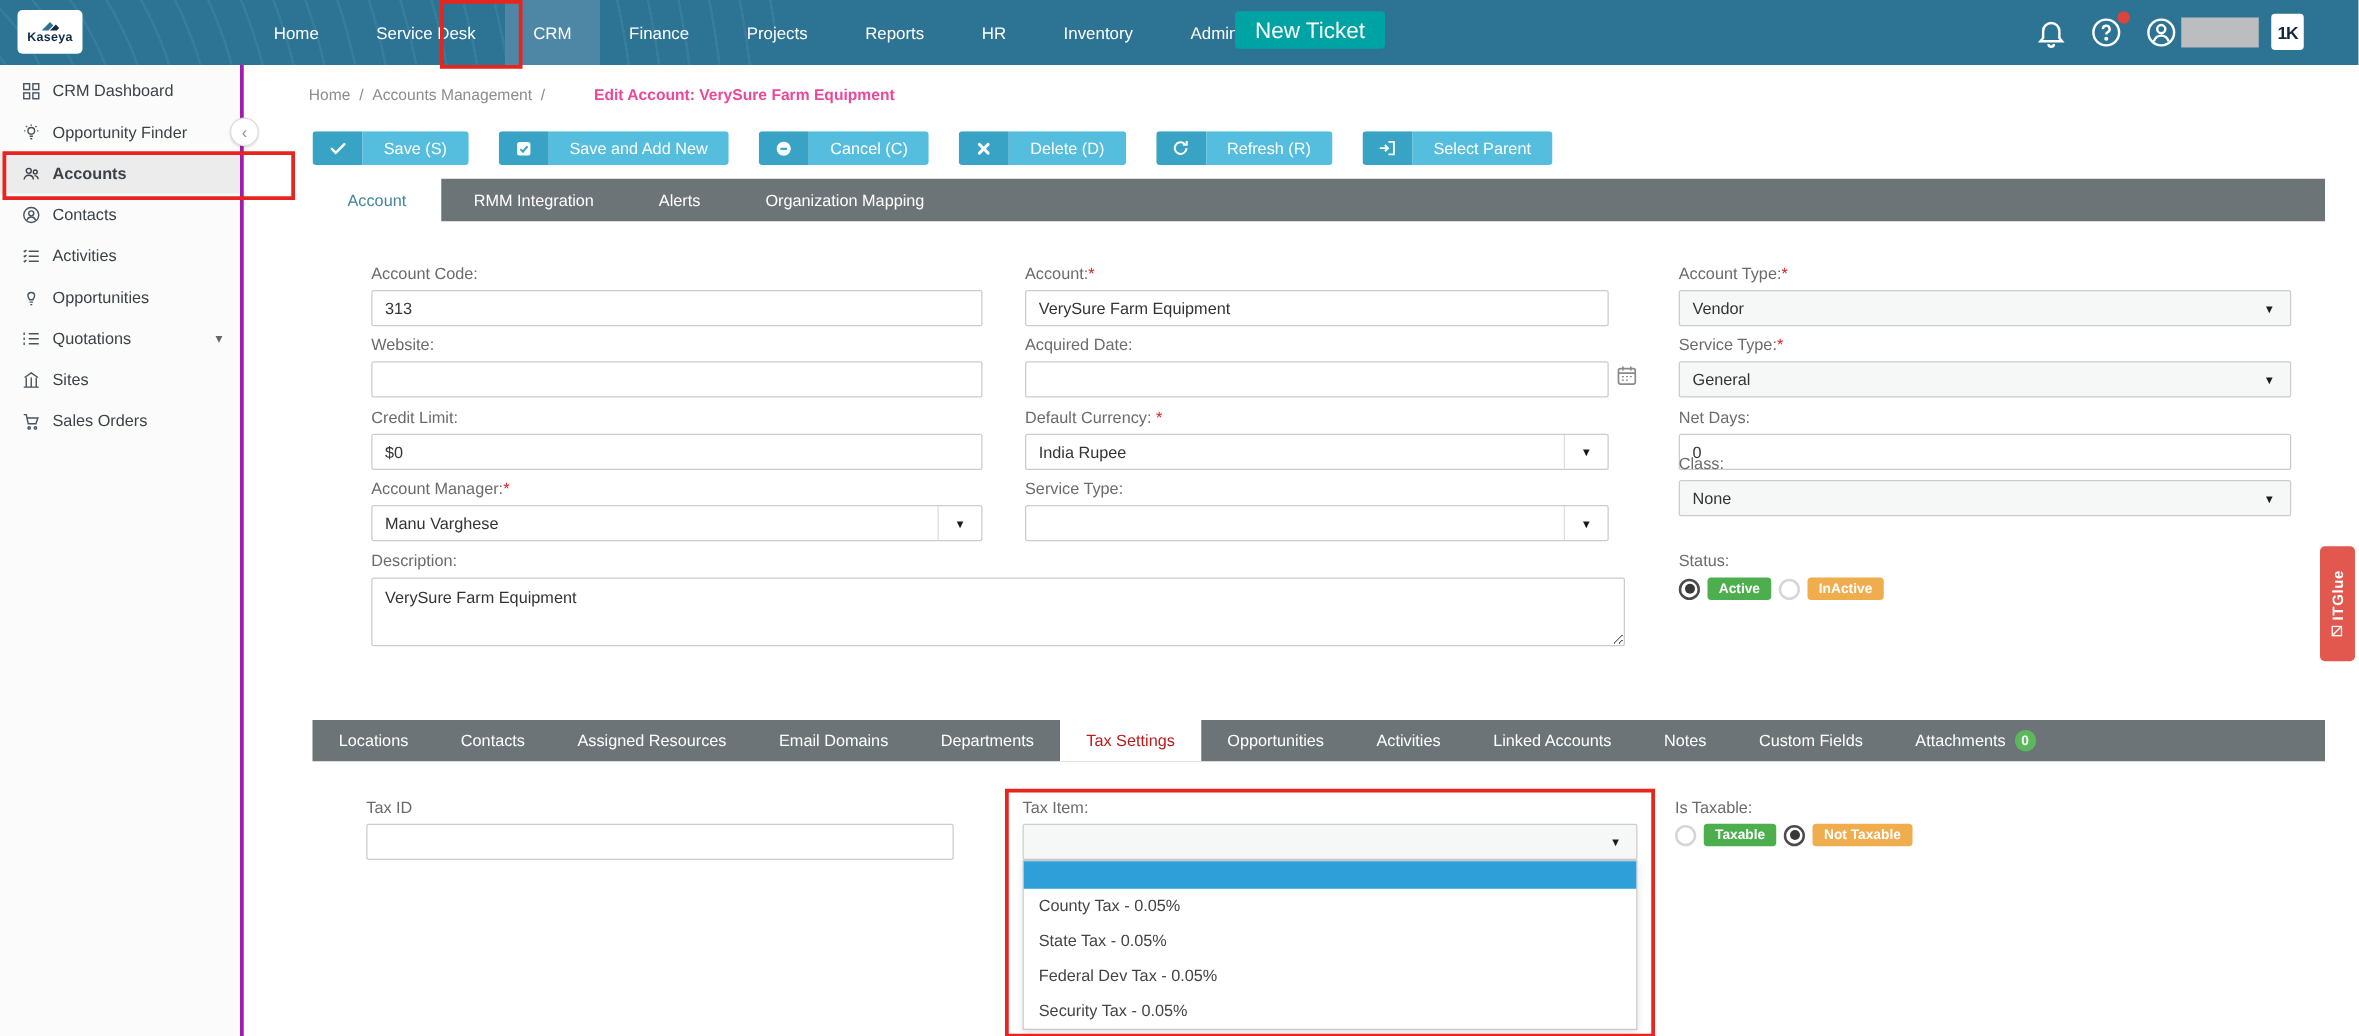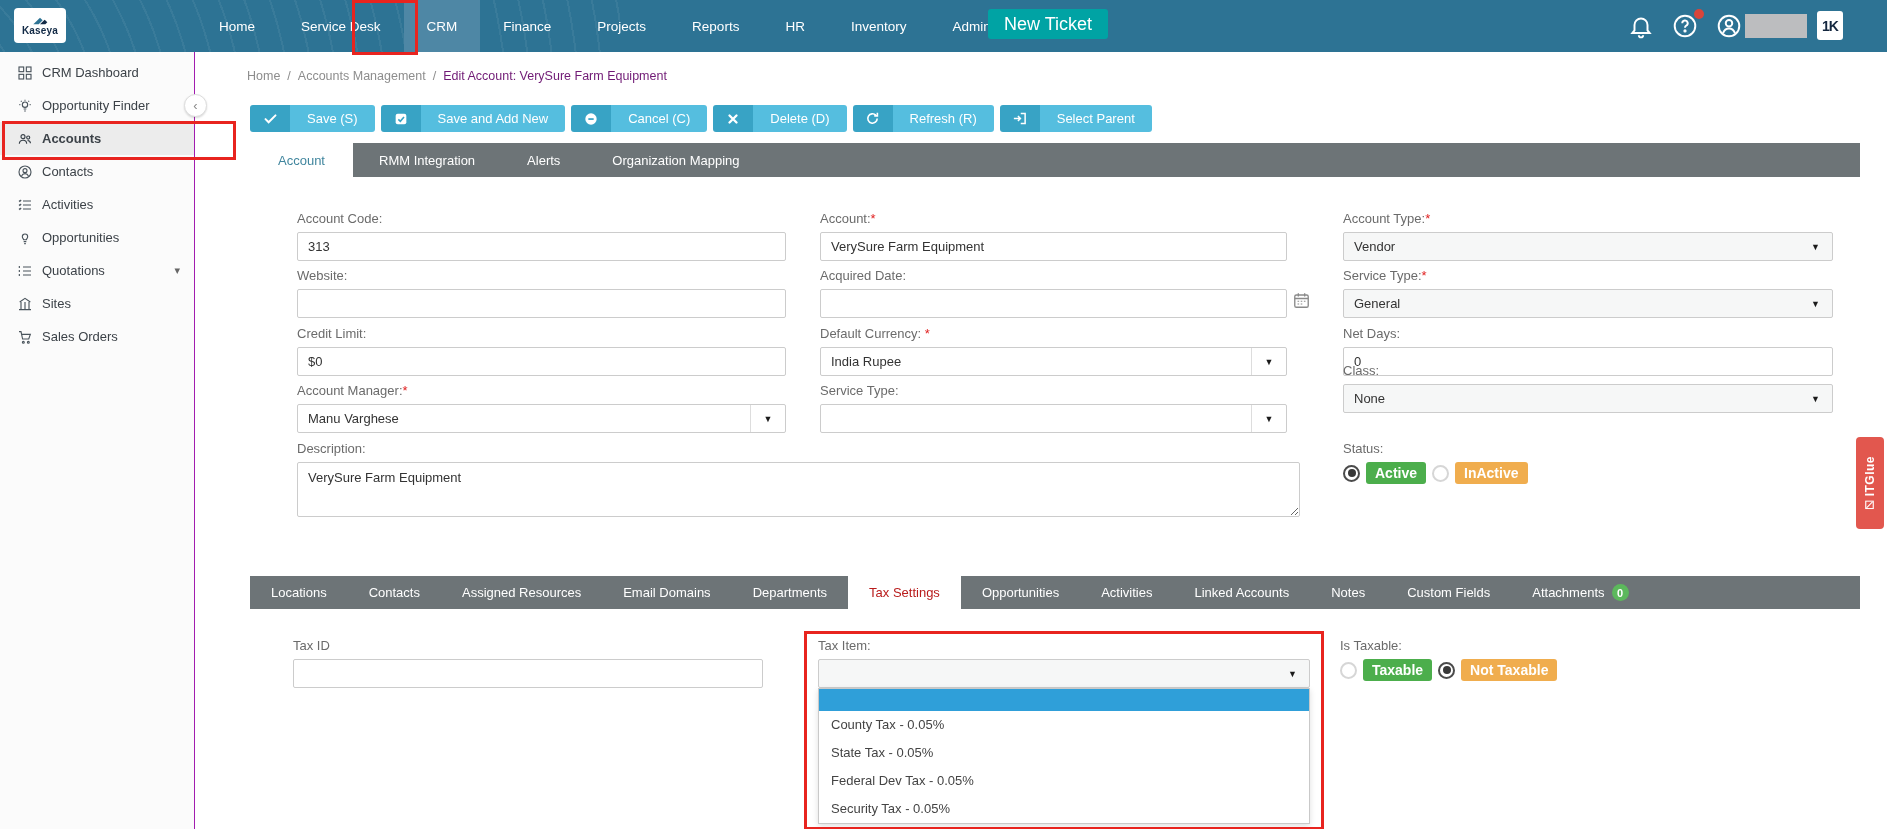--- a/index.html
+++ b/index.html
@@ -18,33 +18,33 @@
   .nav-item.active{background:#4e87a5;}
   .new-ticket{position:absolute;left:988px;top:9px;height:30px;padding:0 16px;background:#00a3a4;border:none;
        border-radius:3px;color:#fff;font-size:18px;font-family:inherit;cursor:pointer;}
   .hicon{position:absolute;top:13px;width:26px;height:26px;cursor:pointer;}
   .help-dot{position:absolute;left:1694px;top:9px;width:10px;height:10px;border-radius:50%;background:#d9453a;}
   .redact{position:absolute;left:1745px;top:14px;width:62px;height:24px;background:#bcbdbf;}
   .kbox{position:absolute;left:1817px;top:11px;width:26px;height:29px;background:#fff;border-radius:3px;
        display:flex;align-items:center;justify-content:center;font-weight:bold;font-size:14px;color:#14273f;letter-spacing:-1px;}
 
   
-  .sidebar{position:absolute;left:0;top:52px;width:195px;height:777px;background:#fbfbfb;border-right:1px solid #a21caf;padding-top:4px;box-sizing:border-box;}
+  .sidebar{position:absolute;left:0;top:52px;width:195px;height:777px;background:#fbfbfb;border-right:3px solid #a21caf;padding-top:4px;box-sizing:border-box;}
   .side-item{height:33px;display:flex;align-items:center;padding-left:17px;gap:9px;font-size:13px;color:#3c4248;cursor:pointer;}
   .side-item.active{background:#ececec;font-weight:bold;}
   .side-item .chev{margin-left:auto;margin-right:14px;color:#666;font-size:11px;}
   .collapse-btn{position:absolute;left:184px;top:94px;width:21px;height:21px;border-radius:50%;background:#fff;
        border:1px solid #ddd;box-shadow:0 1px 2px rgba(0,0,0,.15);display:flex;align-items:center;justify-content:center;
        color:#8a8a8a;font-size:13px;cursor:pointer;z-index:5;}
 
   
   .breadcrumb{position:absolute;left:247px;top:69px;font-size:12.5px;color:#8d8d8d;display:flex;gap:7px;align-items:center;}
   .breadcrumb .crumb{cursor:pointer;}
-  .breadcrumb .current{color:#701a75;font-weight:normal;}
-  .toolbar{position:absolute;left:250px;top:105px;display:flex;gap:6px;align-items:center;}
+  .breadcrumb .current{color:#ec4899;font-weight:bold;margin-left:32px;}
+  .toolbar{position:absolute;left:250px;top:105px;display:flex;gap:24px;align-items:center;}
   .tbtn{display:flex;align-items:stretch;height:27px;border-radius:3px;overflow:hidden;cursor:pointer;}
   .tbtn .tic{width:40px;background:#38a3c5;display:flex;align-items:center;justify-content:center;}
   .tbtn .ttx{background:#55bedf;color:#fff;font-size:13px;display:flex;align-items:center;padding:0 17px;white-space:nowrap;}
 
   
   .mtabs{position:absolute;left:250px;top:143px;width:1610px;height:34px;display:flex;text-align:center;}
   .mtab-active{width:103px;display:flex;align-items:center;justify-content:center;color:#41869e;font-size:13px;background:#fff;cursor:pointer;}
   .mtabbar{flex:1;background:#6d7477;display:flex;}
   .mt{color:#fff;font-size:13px;display:flex;align-items:center;padding:0 26px;cursor:pointer;white-space:nowrap;}
 
@@ -68,21 +68,21 @@
        align-items:center;padding-left:10px;font-size:13px;color:#333;box-sizing:border-box;cursor:pointer;}
   .sel .sarr{position:absolute;right:12px;font-size:9px;color:#1b1b1b;}
   textarea.desc{display:block;box-sizing:border-box;border:1px solid #ccc;border-radius:2px;font-family:inherit;
        font-size:13px;color:#333;padding:7px 10px;resize:both;}
   .cal{position:absolute;left:1292px;top:291px;cursor:pointer;}
 
   .rd{width:17px;height:17px;border-radius:50%;background:#fff;border:2px solid #d6d6d6;display:inline-block;
       box-sizing:border-box;position:relative;cursor:pointer;flex:none;}
   .rd.on{border-color:#4b4b4b;}
   .rd.on::after{content:"";position:absolute;left:2.5px;top:2.5px;width:8px;height:8px;border-radius:50%;background:#383838;}
-  .badge{display:inline-block;padding:3px 9px;border-radius:3px;color:#fff;font-size:14px;font-weight:bold;cursor:pointer;}
+  .badge{display:inline-block;padding:3px 9px;border-radius:3px;color:#fff;font-size:11px;font-weight:bold;cursor:pointer;}
   .badge.green{background:#4cae4c;}
   .badge.orange{background:#f0ad4e;}
   .radio-row{display:flex;align-items:center;gap:6px;}
 
   
   .ddlist{position:absolute;left:818px;top:688px;width:492px;box-sizing:border-box;background:#fff;
        border:1px solid #c9c9c9;box-shadow:0 2px 6px rgba(0,0,0,.13);z-index:10;}
   .ddhl{height:22px;background:#2f9fd9;cursor:pointer;}
   .ddopt{height:28px;line-height:28px;padding-left:12px;font-size:13px;color:#444;cursor:pointer;}
 

